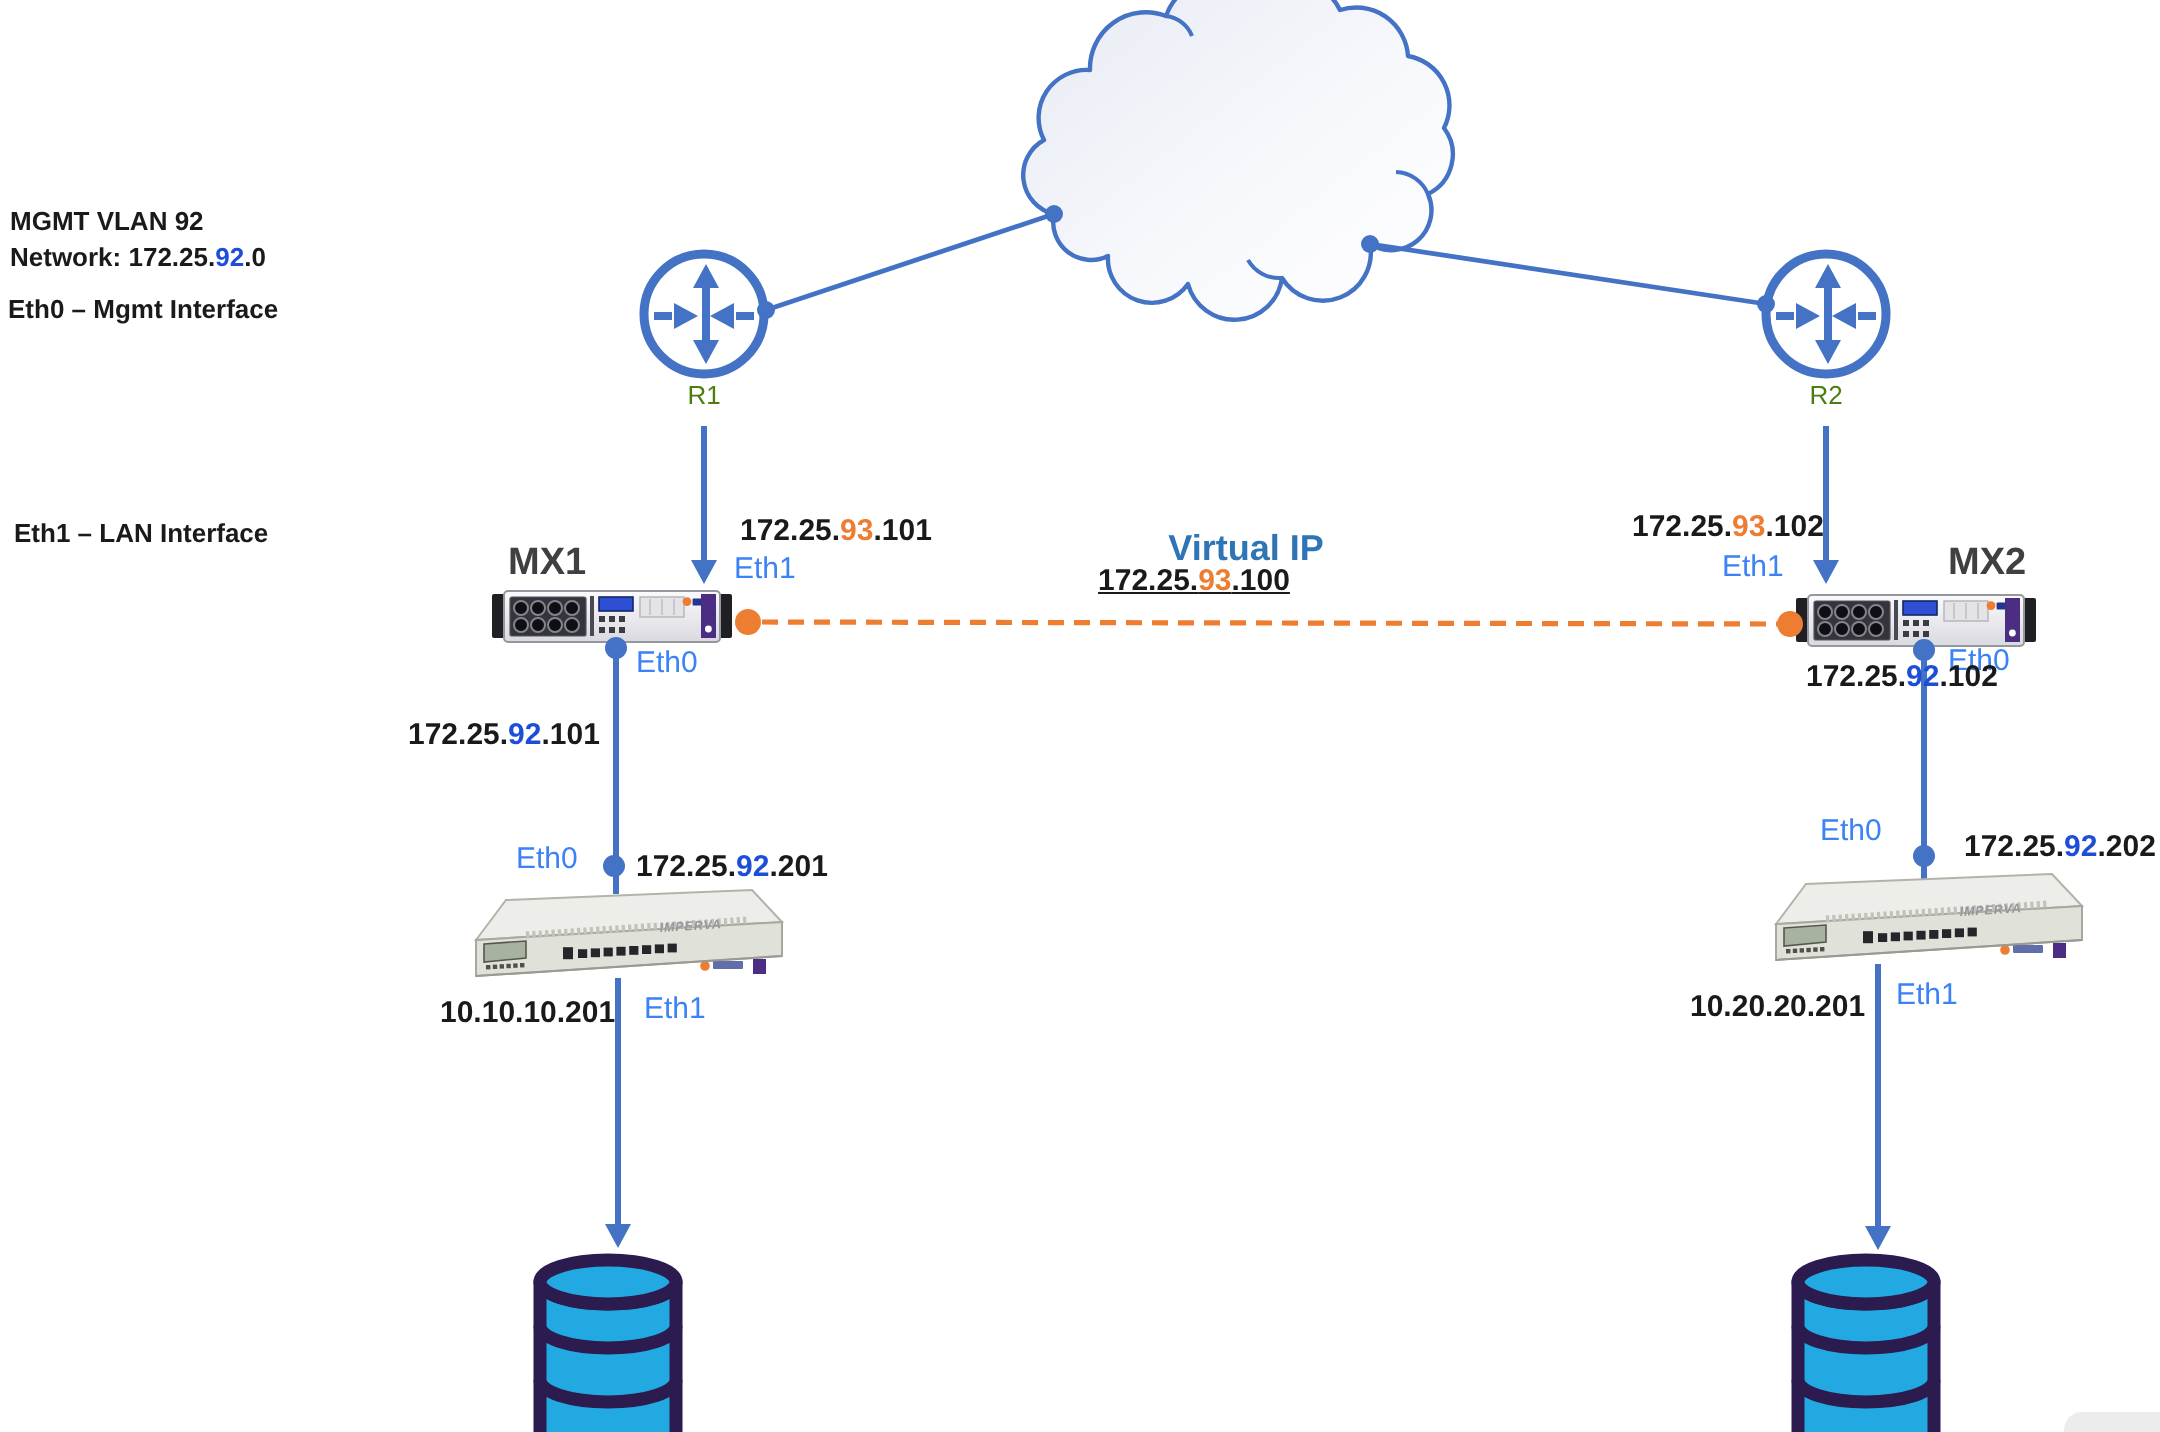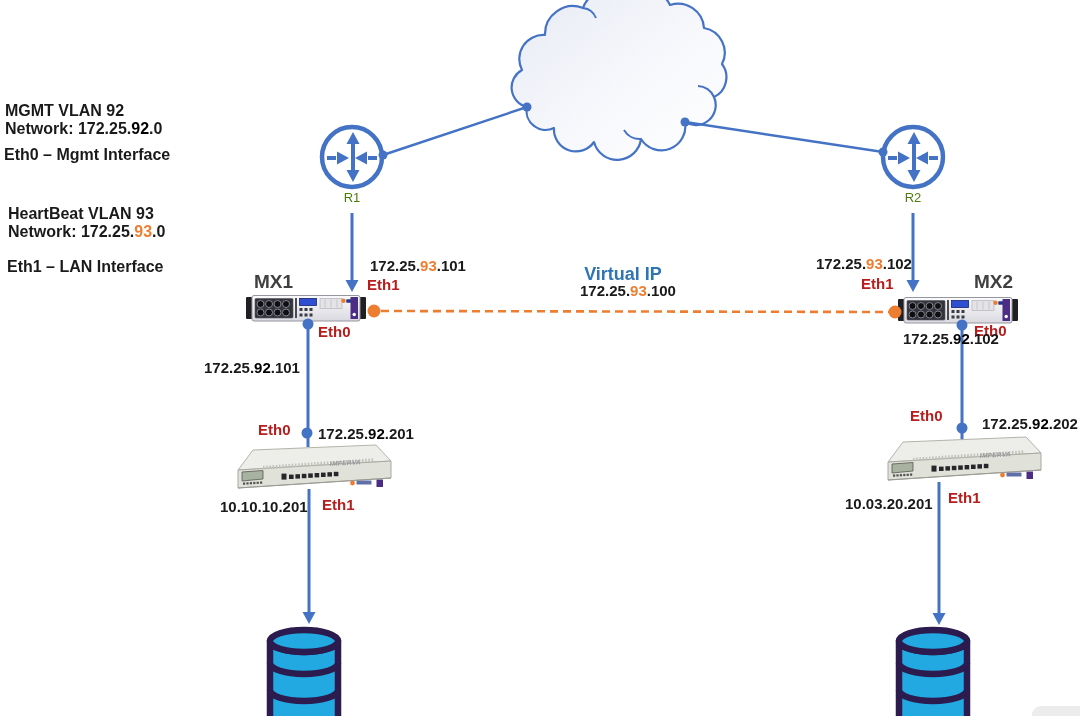--- a/index.html
+++ b/index.html
@@ -1,25 +1,25 @@
 <!DOCTYPE html>
 <html><head>
 <meta charset="utf-8">
 <style>
   html,body{margin:0;padding:0;background:#fff;}
   .stage{position:relative;width:1080px;height:716px;background:#ffffff;overflow:hidden;
          font-family:"Liberation Sans",sans-serif;}
   .stage svg{position:absolute;left:0;top:0;}
   .lbl{position:absolute;white-space:nowrap;font-weight:bold;color:#1a1a1a;font-size:15px;}
-  .legend{font-size:16px;line-height:17.5px;color:#1a1a1a;}
-  .eth{font-size:15px;font-weight:bold;color:#b91c1c;}
+  .legend{font-size:13px;line-height:17.5px;color:#1a1a1a;}
+  .eth{font-size:15px;font-weight:normal;color:#3b82f6;}
   .devname{font-size:19px;font-weight:bold;color:#404040;}
   .viptitle{font-size:18px;font-weight:bold;color:#2E75B6;}
   .rlbl{font-size:13px;font-weight:normal;color:#4d7c0f;}
-  .o{color:#ED7D31;} .g{color:#000000;}
+  .o{color:#ED7D31;} .g{color:#1d4ed8;}
   .ctr{text-align:center;}
 </style>
 </head>
 <body>
 
 <div class="stage">
 
 <svg width="1080" height="716" viewBox="0 0 1080 716">
   <defs>
     <linearGradient id="cloudGrad" x1="0" y1="0" x2="1" y2="1">
@@ -194,47 +194,43 @@
 
   <rect x="1032" y="706" width="60" height="24" rx="9" fill="#ececec"></rect>
 </svg>
 
   <div class="lbl legend" style="left:5px;top:102px;">
     <div>MGMT VLAN 92</div>
     <div><span>Network: 172.25.</span><span class="g">92</span><span>.0</span></div>
   </div>
   <div class="lbl legend" style="left:4px;top:146px;">Eth0 – Mgmt Interface</div>
 
-  <div class="lbl legend" style="left:8px;top:205px;">
-    <div>HeartBeat VLAN 93</div>
-    <div><span>Network: 172.25.</span><span class="o">93</span><span>.0</span></div>
-  </div>
   <div class="lbl legend" style="left:7px;top:258px;">Eth1 – LAN Interface</div>
 
   <div class="lbl rlbl ctr" style="left:338px;top:190px;width:28px;">R1</div>
   <div class="lbl rlbl ctr" style="left:899px;top:190px;width:28px;">R2</div>
 
   <div class="lbl devname" style="left:254px;top:271px;">MX1</div>
   <div class="lbl" style="left:370px;top:257px;"><span>172.25.</span><span class="o">93</span><span>.101</span></div>
   <div class="lbl eth" style="left:367px;top:276px;">Eth1</div>
   <div class="lbl eth" style="left:318px;top:323px;">Eth0</div>
   <div class="lbl" style="left:204px;top:331px;margin-top:28px;"><span>172.25.</span><span class="g">92</span><span>.101</span></div>
 
   <div class="lbl viptitle ctr" style="left:543px;top:264px;width:160px;">Virtual IP</div>
-  <div class="lbl ctr" style="left:548px;top:282px;width:160px;"><span>172.25.</span><span class="o">93</span><span>.100</span></div>
+  <div class="lbl ctr" style="left:517px;top:282px;width:160px;text-decoration:underline;"><span>172.25.</span><span class="o">93</span><span>.100</span></div>
 
   <div class="lbl devname" style="left:974px;top:271px;">MX2</div>
   <div class="lbl" style="left:816px;top:255px;"><span>172.25.</span><span class="o">93</span><span>.102</span></div>
   <div class="lbl eth" style="left:861px;top:275px;">Eth1</div>
   <div class="lbl eth" style="left:974px;top:322px;">Eth0</div>
   <div class="lbl" style="left:862px;top:330px;margin-left:41px;"><span>172.25.</span><span class="g">92</span><span>.102</span></div>
 
   <div class="lbl eth" style="left:258px;top:421px;">Eth0</div>
   <div class="lbl" style="left:318px;top:425px;"><span>172.25.</span><span class="g">92</span><span>.201</span></div>
   <div class="lbl" style="left:220px;top:498px;">10.10.10.201</div>
   <div class="lbl eth" style="left:322px;top:496px;">Eth1</div>
 
   <div class="lbl eth" style="left:910px;top:407px;">Eth0</div>
   <div class="lbl" style="left:982px;top:415px;text-align:center;"><span>172.25.</span><span class="g">92</span><span>.202</span></div>
-  <div class="lbl" style="left:845px;top:495px;">10.03.20.201</div>
+  <div class="lbl" style="left:845px;top:495px;">10.20.20.201</div>
   <div class="lbl eth" style="left:948px;top:489px;">Eth1</div>
 
 </div>
 
 </body></html>

